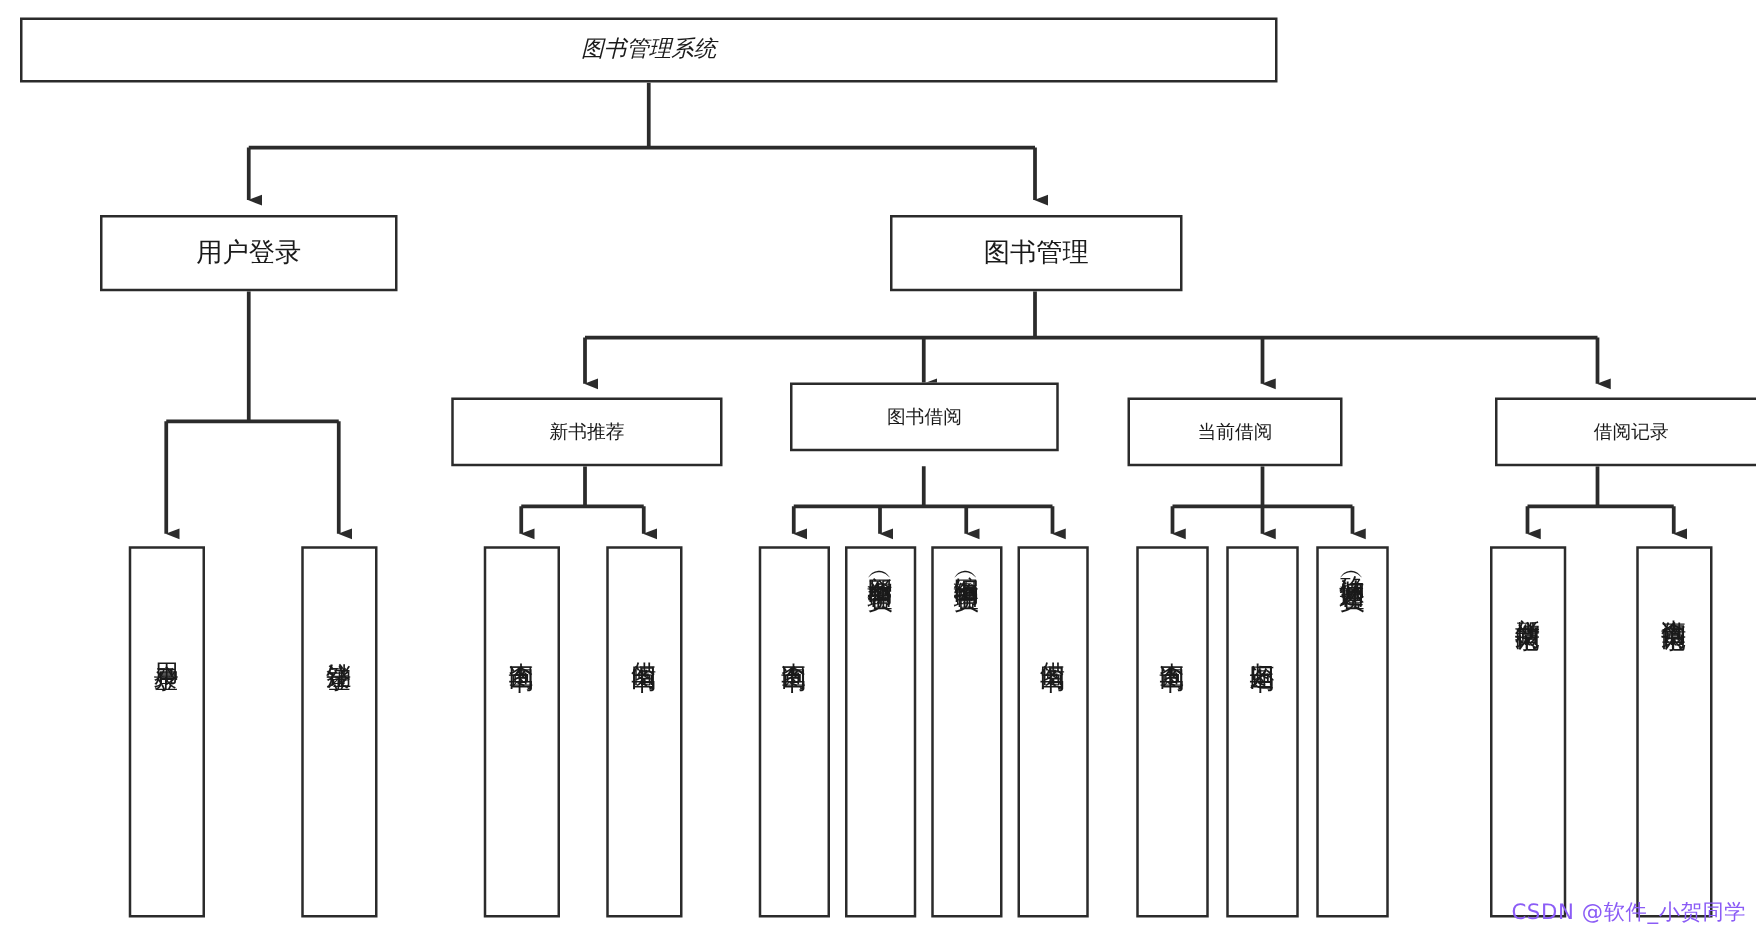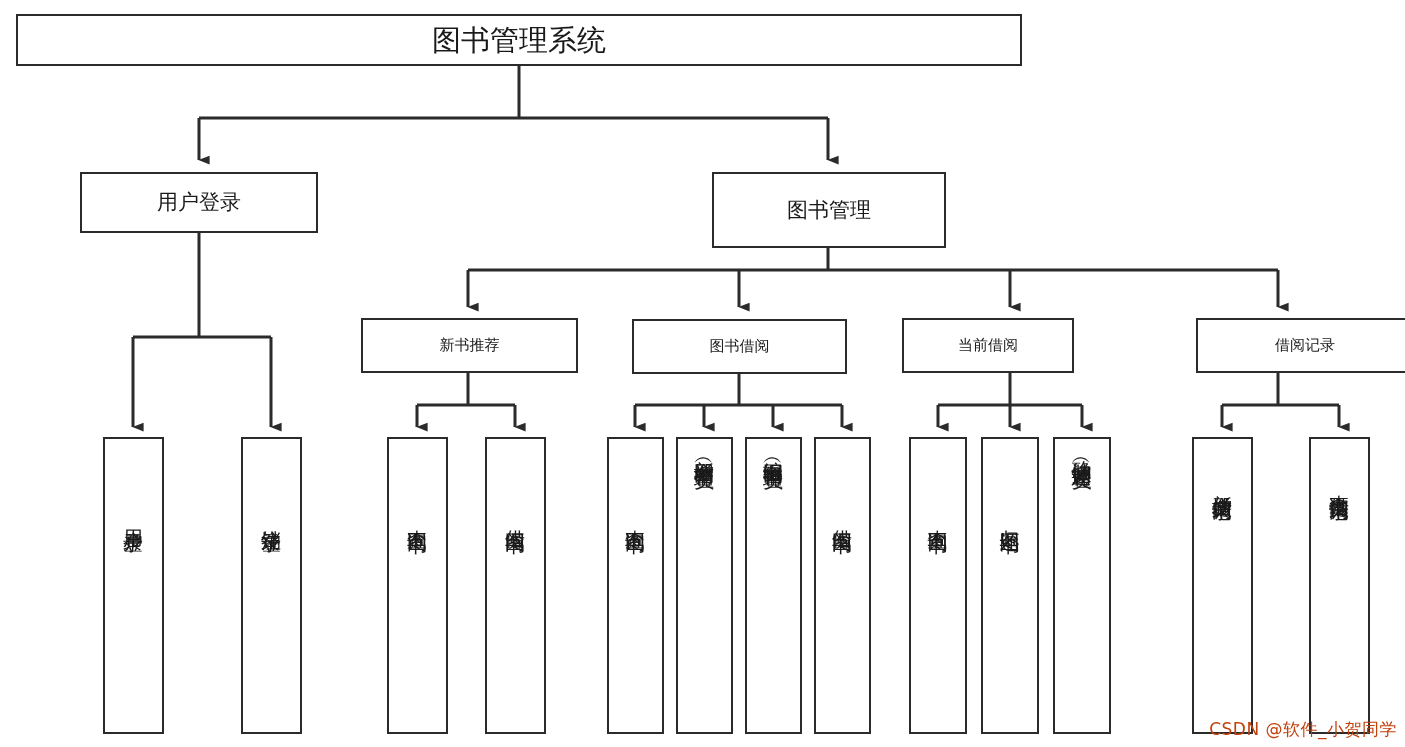--- a/index.html
+++ b/index.html
@@ -36,21 +36,21 @@
     align-items: center;
     justify-content: center;
     overflow: hidden;
   }
   .node-label {
     color: #1a1a1a;
     line-height: 1.18;
     white-space: nowrap;
     text-align: center;
   }
-  .lvl1 .node-label { font-size: 29px; }
+  .lvl1 .node-label { font-size: 18px; font-style: italic; }
   .lvl2 .node-label { font-size: 21px; }
   .lvl3 .node-label { font-size: 15px; }
   .leaf {
     align-items: flex-start;
     justify-content: center;
     padding-top: 0px;
   }
   .leaf .node-label {
     writing-mode: vertical-rl;
     text-orientation: upright;
@@ -60,21 +60,21 @@
     white-space: nowrap;
   }
   .leaf.leaf-mid .node-label {
     padding-top: 0px;
   }
   .watermark {
     position: absolute;
     right: 8px;
     bottom: 6px;
     font-size: 17px;
-    color: #c2410c;
+    color: #8b5cf6;
     letter-spacing: 0.5px;
     white-space: nowrap;
     pointer-events: none;
   }
 </style>
 </head>
 <body>
 
 <div id="diagram-root">
 
@@ -133,29 +133,29 @@
   </svg>
 
   <div class="node-box lvl1" style="left:16px; top:14px; width:1006px; height:52px;">
     <span class="node-label">图书管理系统</span>
   </div>
 
   <div class="node-box lvl2" style="left:80px; top:172px; width:238px; height:61px;">
     <span class="node-label">用户登录</span>
   </div>
 
-  <div class="node-box lvl2" style="left:712px; top:172px; width:234px; height:76px;">
+  <div class="node-box lvl2" style="left:712px; top:172px; width:234px; height:61px;">
     <span class="node-label">图书管理</span>
   </div>
 
   <div class="node-box lvl3" style="left:361px; top:318px; width:217px; height:55px;">
     <span class="node-label">新书推荐</span>
   </div>
 
-  <div class="node-box lvl3" style="left:632px; top:319px; width:215px; height:55px;align-items:center;">
+  <div class="node-box lvl3" style="left:632px; top:306px; width:215px; height:55px;align-items:center;">
     <span class="node-label">图书借阅</span>
   </div>
 
   <div class="node-box lvl3" style="left:902px; top:318px; width:172px; height:55px;">
     <span class="node-label">当前借阅</span>
   </div>
 
   <div class="node-box lvl3" style="left:1196px; top:318px; width:218px; height:55px;">
     <span class="node-label">借阅记录</span>
   </div>

